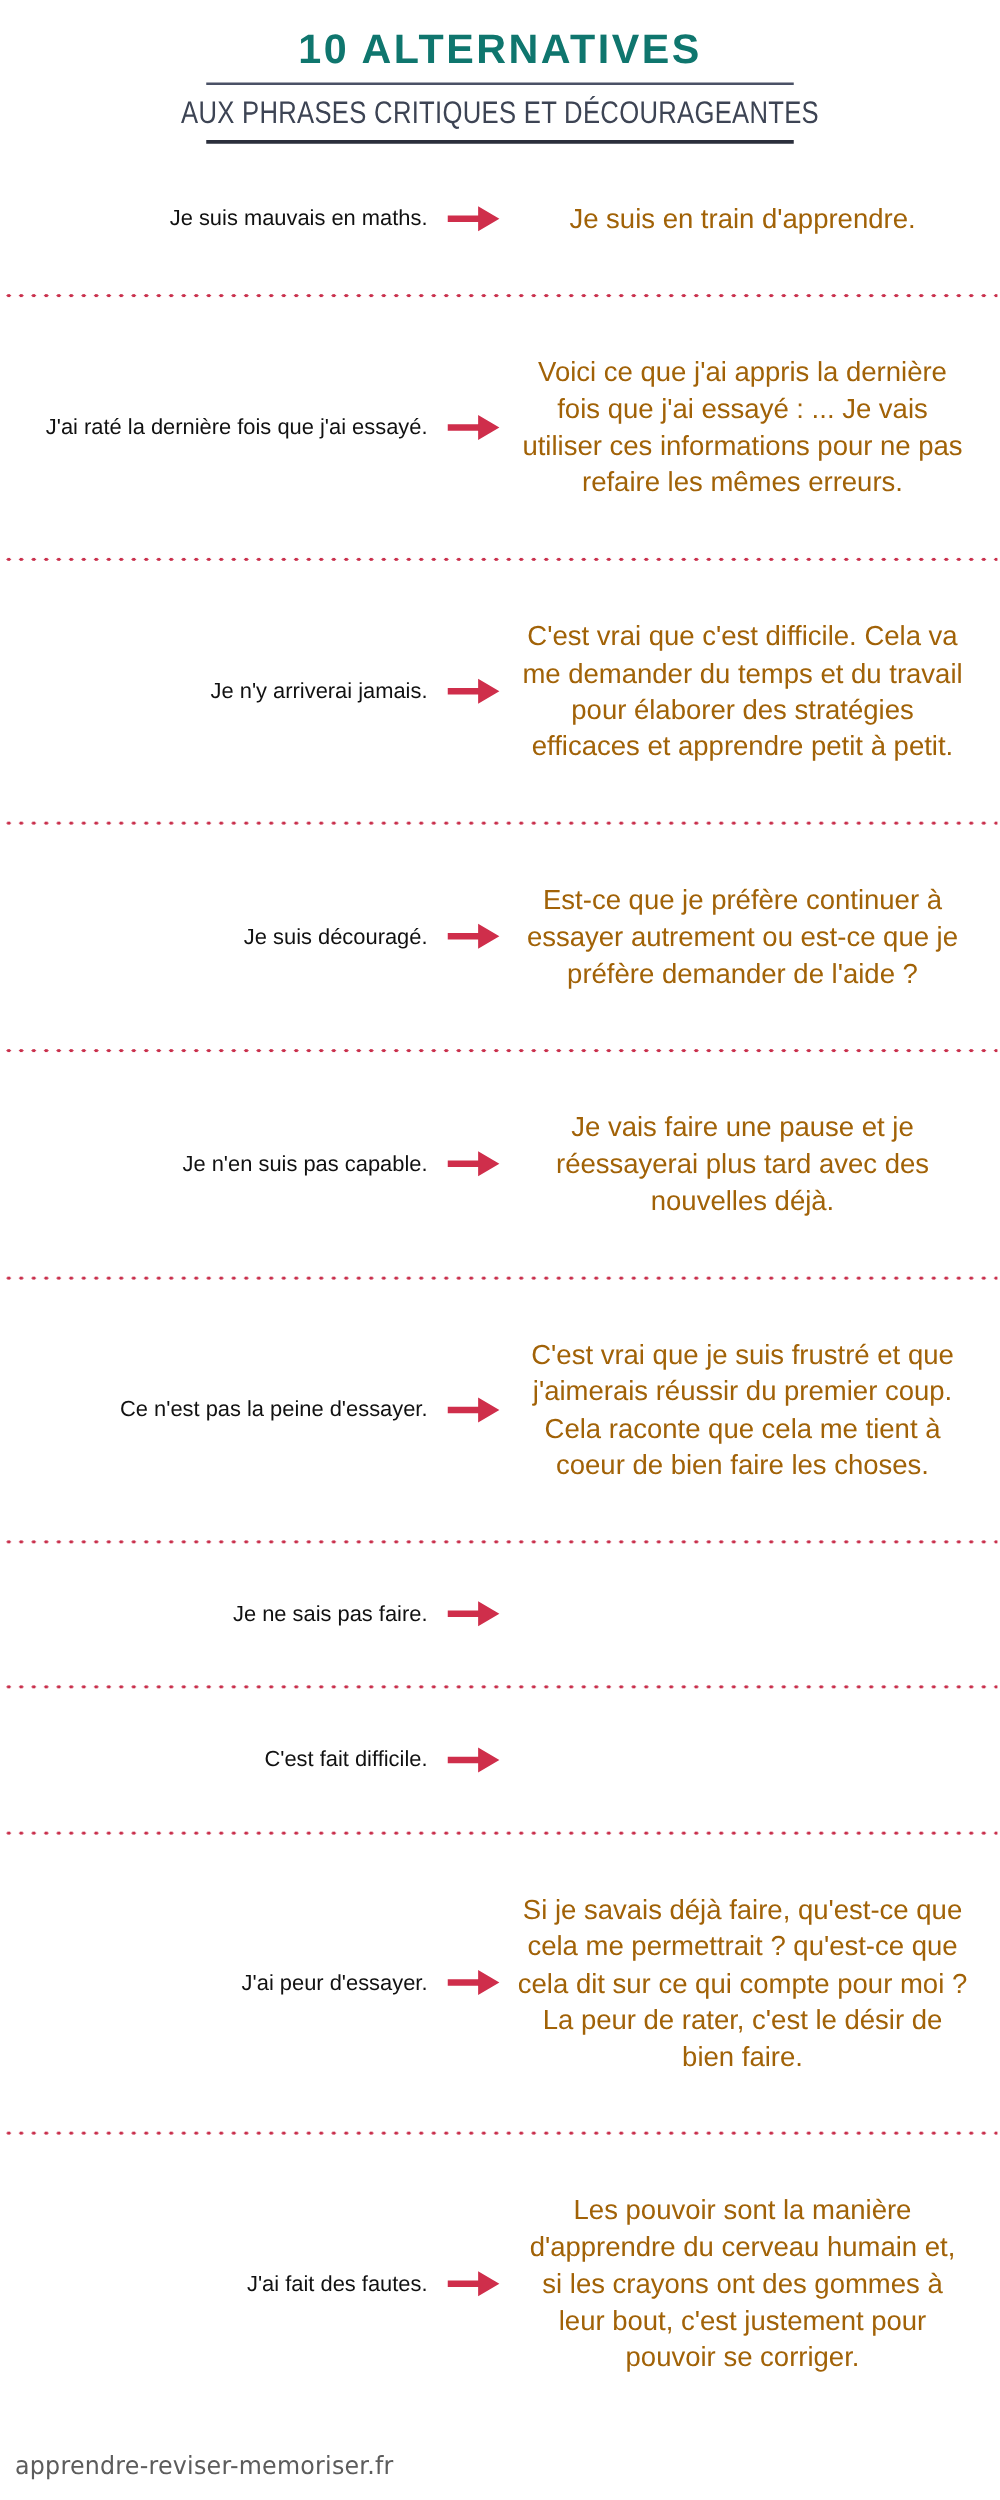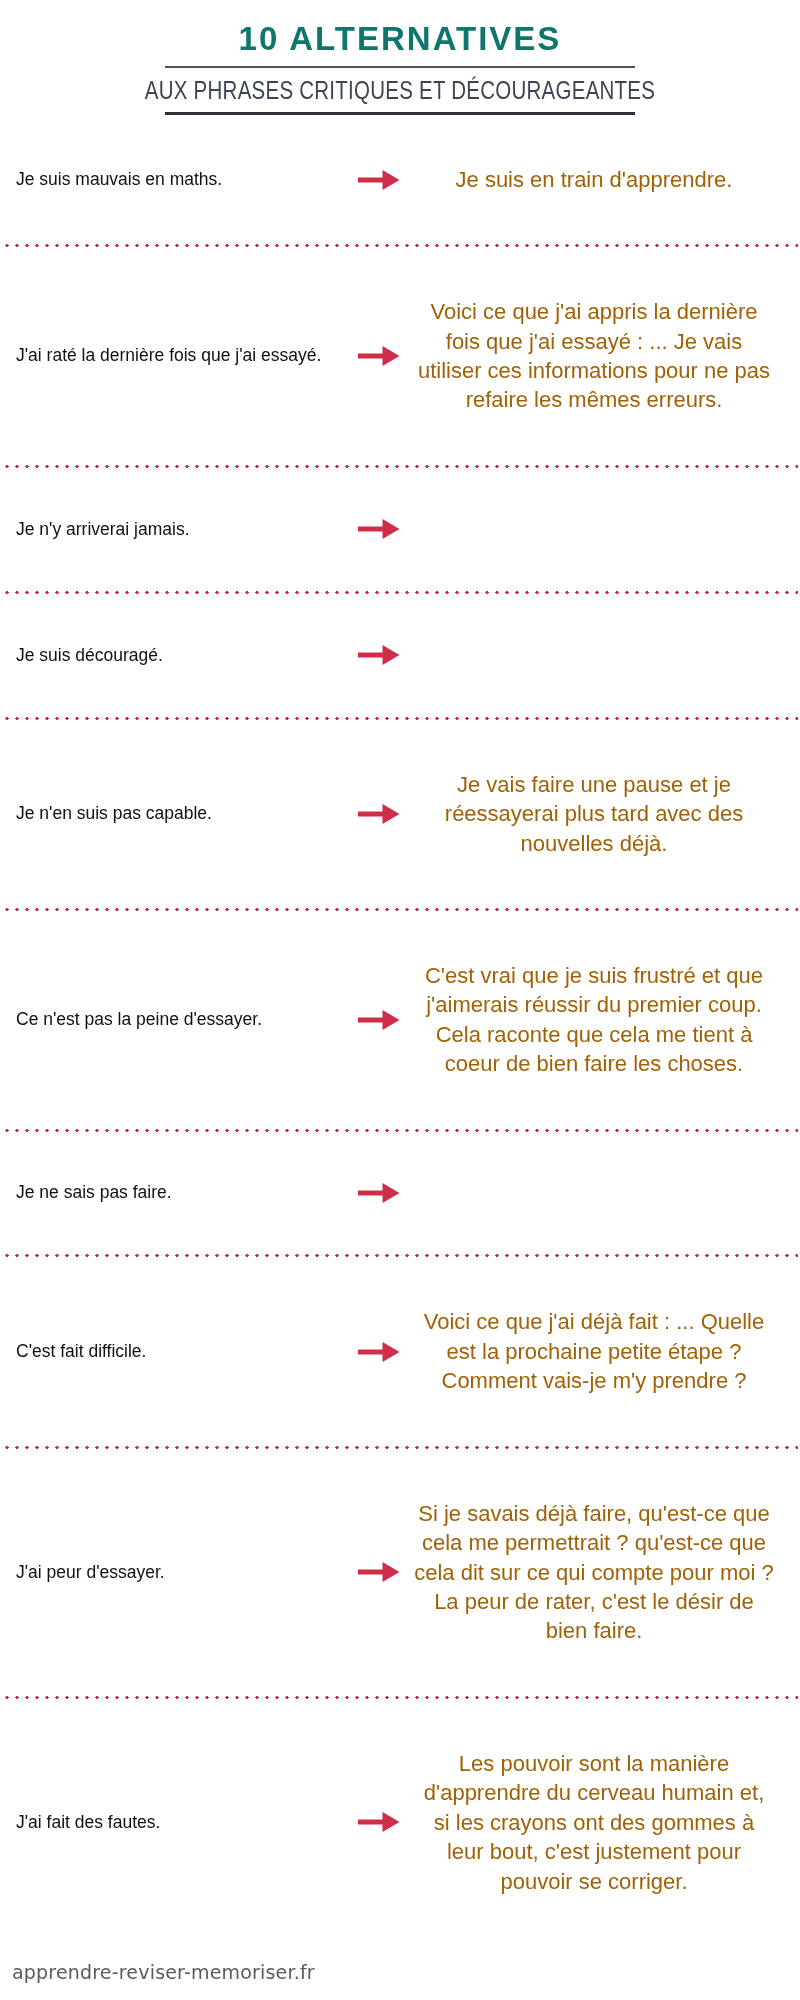--- a/index.html
+++ b/index.html
@@ -75,21 +75,21 @@
     display: flex;
     align-items: center;
     flex: 1 1 auto;
     padding: 0 16px;
     box-sizing: border-box;
   }
 
   .cell-left {
     width: 330px;
     flex: 0 0 330px;
-    text-align: left;
+    text-align: right;
     font-size: 17.5px;
     line-height: 1.32;
     color: #111111;
     padding-right: 4px;
     box-sizing: border-box;
   }
 
   .cell-arrow {
     width: 66px;
     flex: 0 0 66px;
@@ -180,31 +180,33 @@
 
   <div class="divider"></div>
 
   <div class="row">
     <div class="cell-left">Je n'y arriverai jamais.</div>
     <div class="cell-arrow">
       <svg class="arrow-glyph" viewBox="0 0 42 22">
         <path d="M0 8.4 H24.5 V1.0 L41.5 11 L24.5 21 V13.6 H0 Z" fill="#cf2e4b"></path>
       </svg>
     </div>
+    <div class="cell-right">C'est vrai que c'est difficile. Cela va me demander du temps et du travail pour élaborer des stratégies efficaces et apprendre petit à petit.</div>
   </div>
 
   <div class="divider"></div>
 
   <div class="row">
     <div class="cell-left">Je suis découragé.</div>
     <div class="cell-arrow">
       <svg class="arrow-glyph" viewBox="0 0 42 22">
         <path d="M0 8.4 H24.5 V1.0 L41.5 11 L24.5 21 V13.6 H0 Z" fill="#cf2e4b"></path>
       </svg>
     </div>
+    <div class="cell-right">Est-ce que je préfère continuer à essayer autrement ou est-ce que je préfère demander de l'aide ?</div>
   </div>
 
   <div class="divider"></div>
 
   <div class="row">
     <div class="cell-left">Je n'en suis pas capable.</div>
     <div class="cell-arrow">
       <svg class="arrow-glyph" viewBox="0 0 42 22">
         <path d="M0 8.4 H24.5 V1.0 L41.5 11 L24.5 21 V13.6 H0 Z" fill="#cf2e4b"></path>
       </svg>
@@ -237,21 +239,20 @@
 
   <div class="divider"></div>
 
   <div class="row">
     <div class="cell-left">C'est fait difficile.</div>
     <div class="cell-arrow">
       <svg class="arrow-glyph" viewBox="0 0 42 22">
         <path d="M0 8.4 H24.5 V1.0 L41.5 11 L24.5 21 V13.6 H0 Z" fill="#cf2e4b"></path>
       </svg>
     </div>
-    <div class="cell-right">Voici ce que j'ai déjà fait : ... Quelle est la prochaine petite étape ? Comment vais-je m'y prendre ?</div>
   </div>
 
   <div class="divider"></div>
 
   <div class="row">
     <div class="cell-left">J'ai peur d'essayer.</div>
     <div class="cell-arrow">
       <svg class="arrow-glyph" viewBox="0 0 42 22">
         <path d="M0 8.4 H24.5 V1.0 L41.5 11 L24.5 21 V13.6 H0 Z" fill="#cf2e4b"></path>
       </svg>

